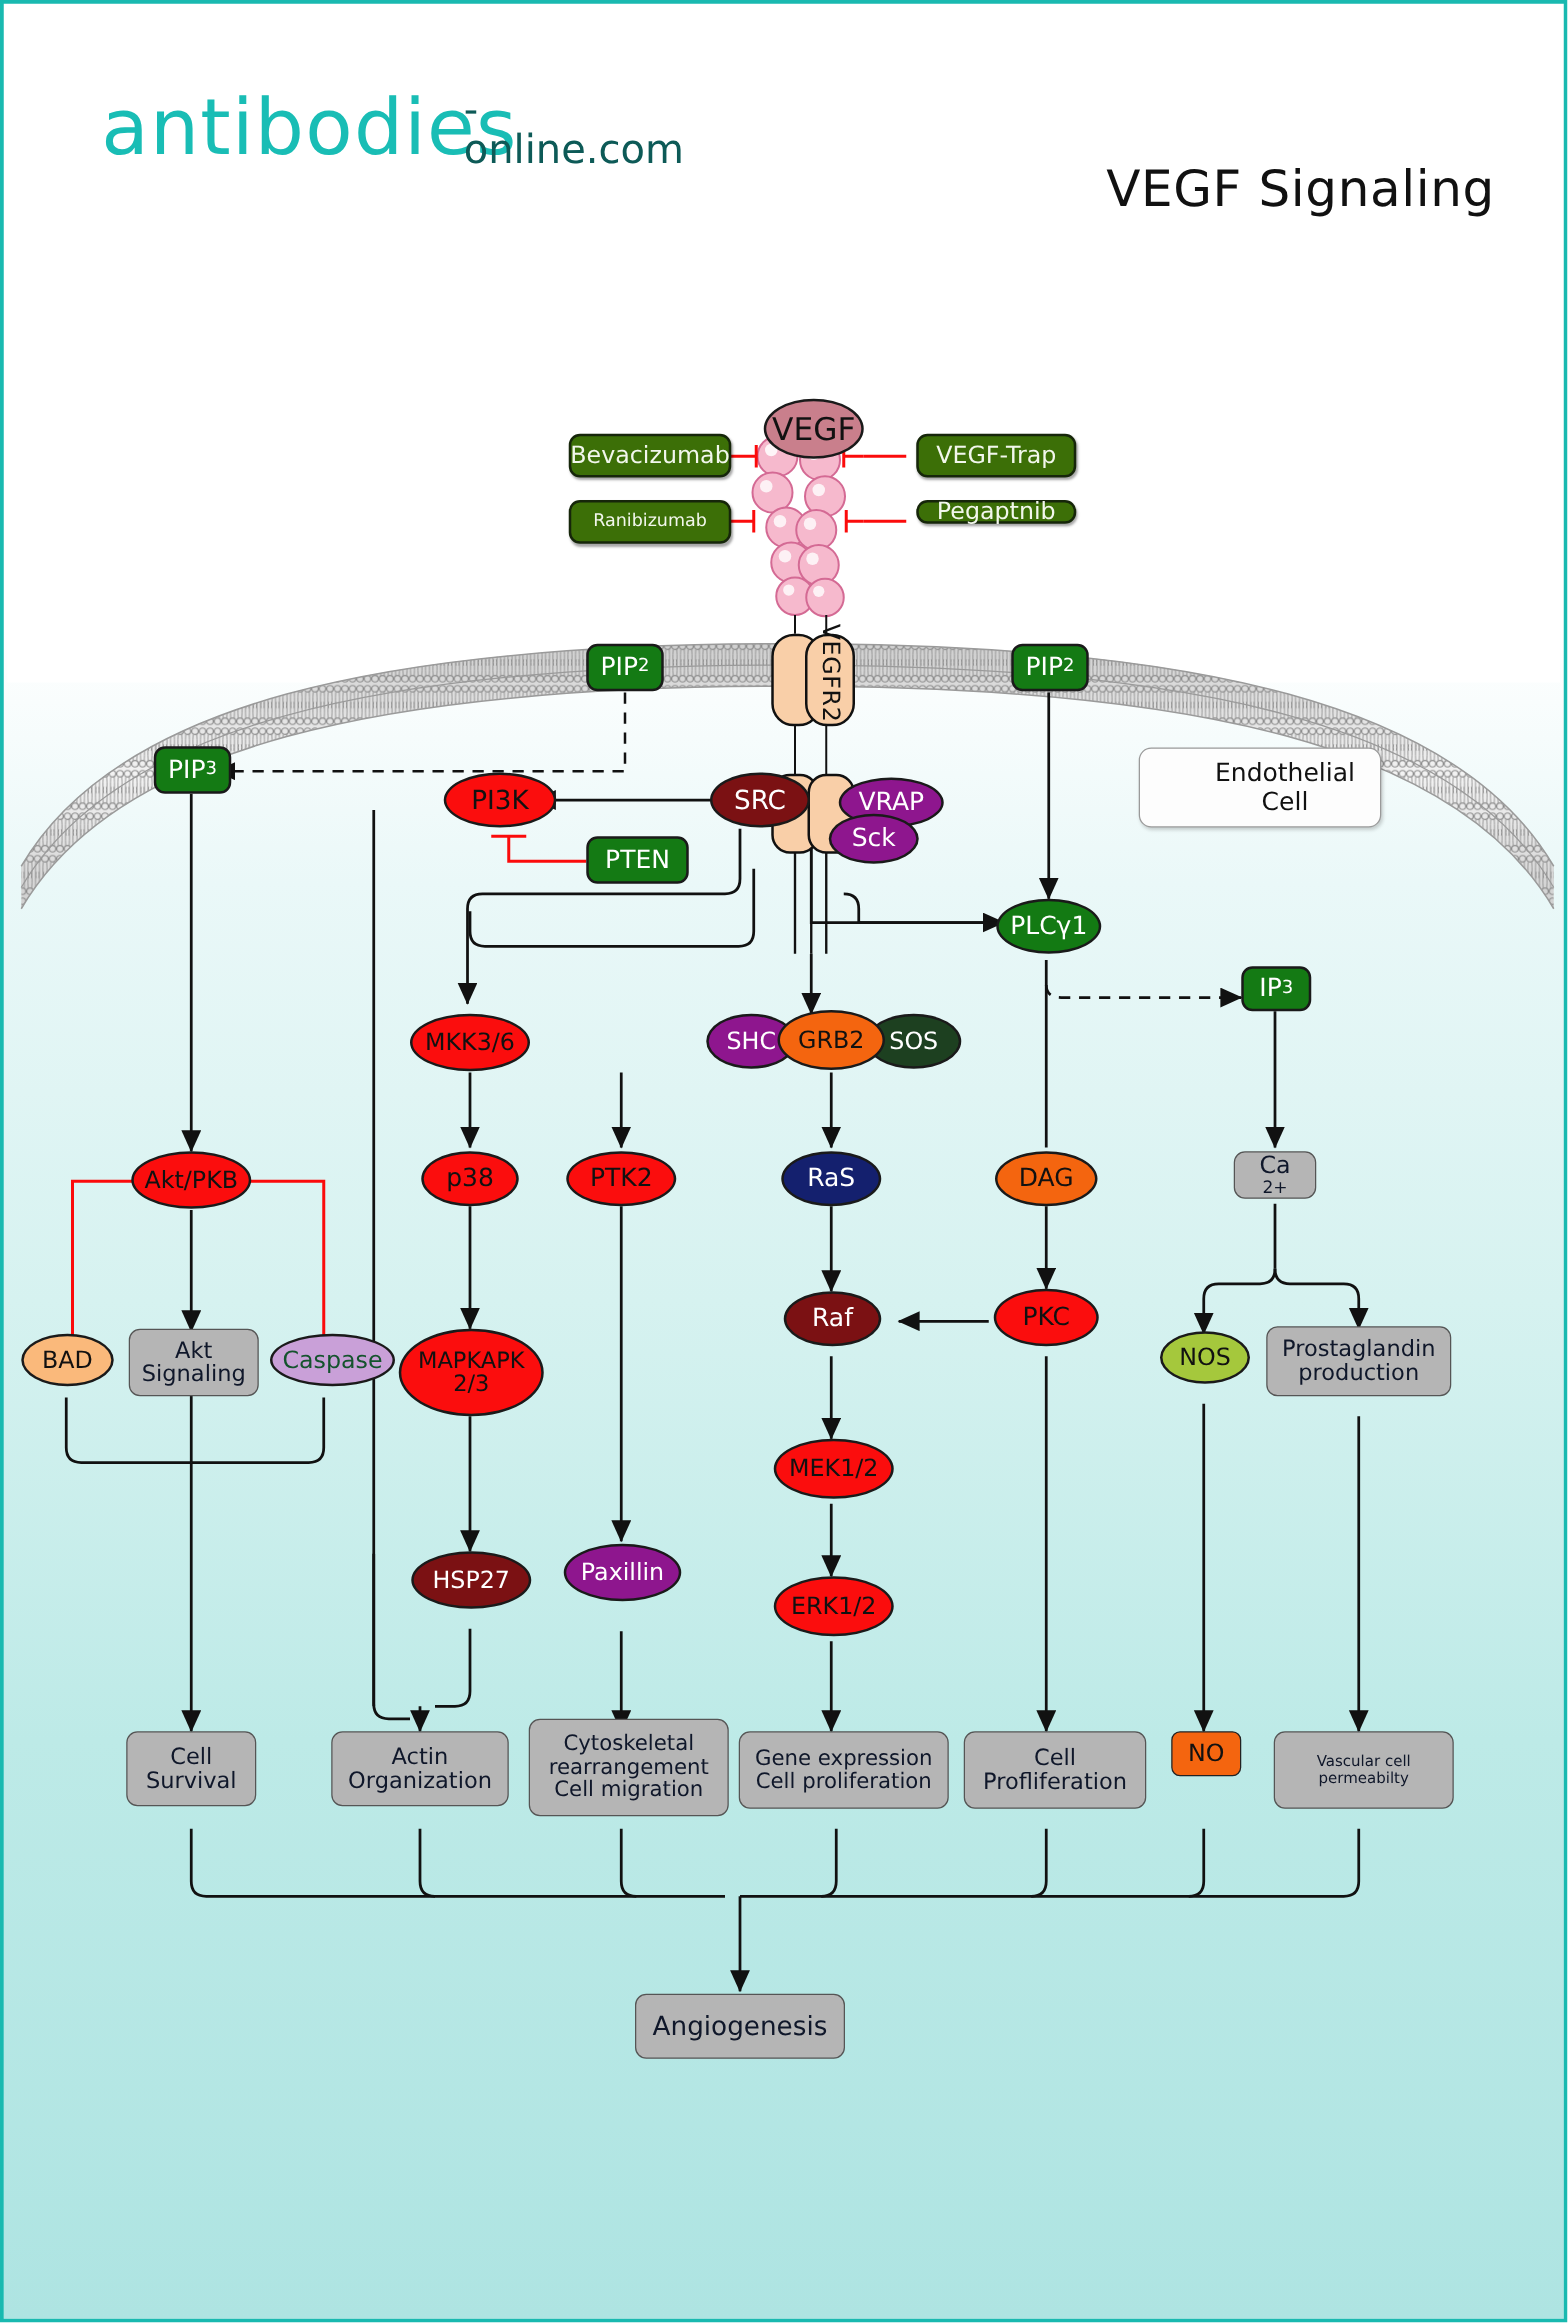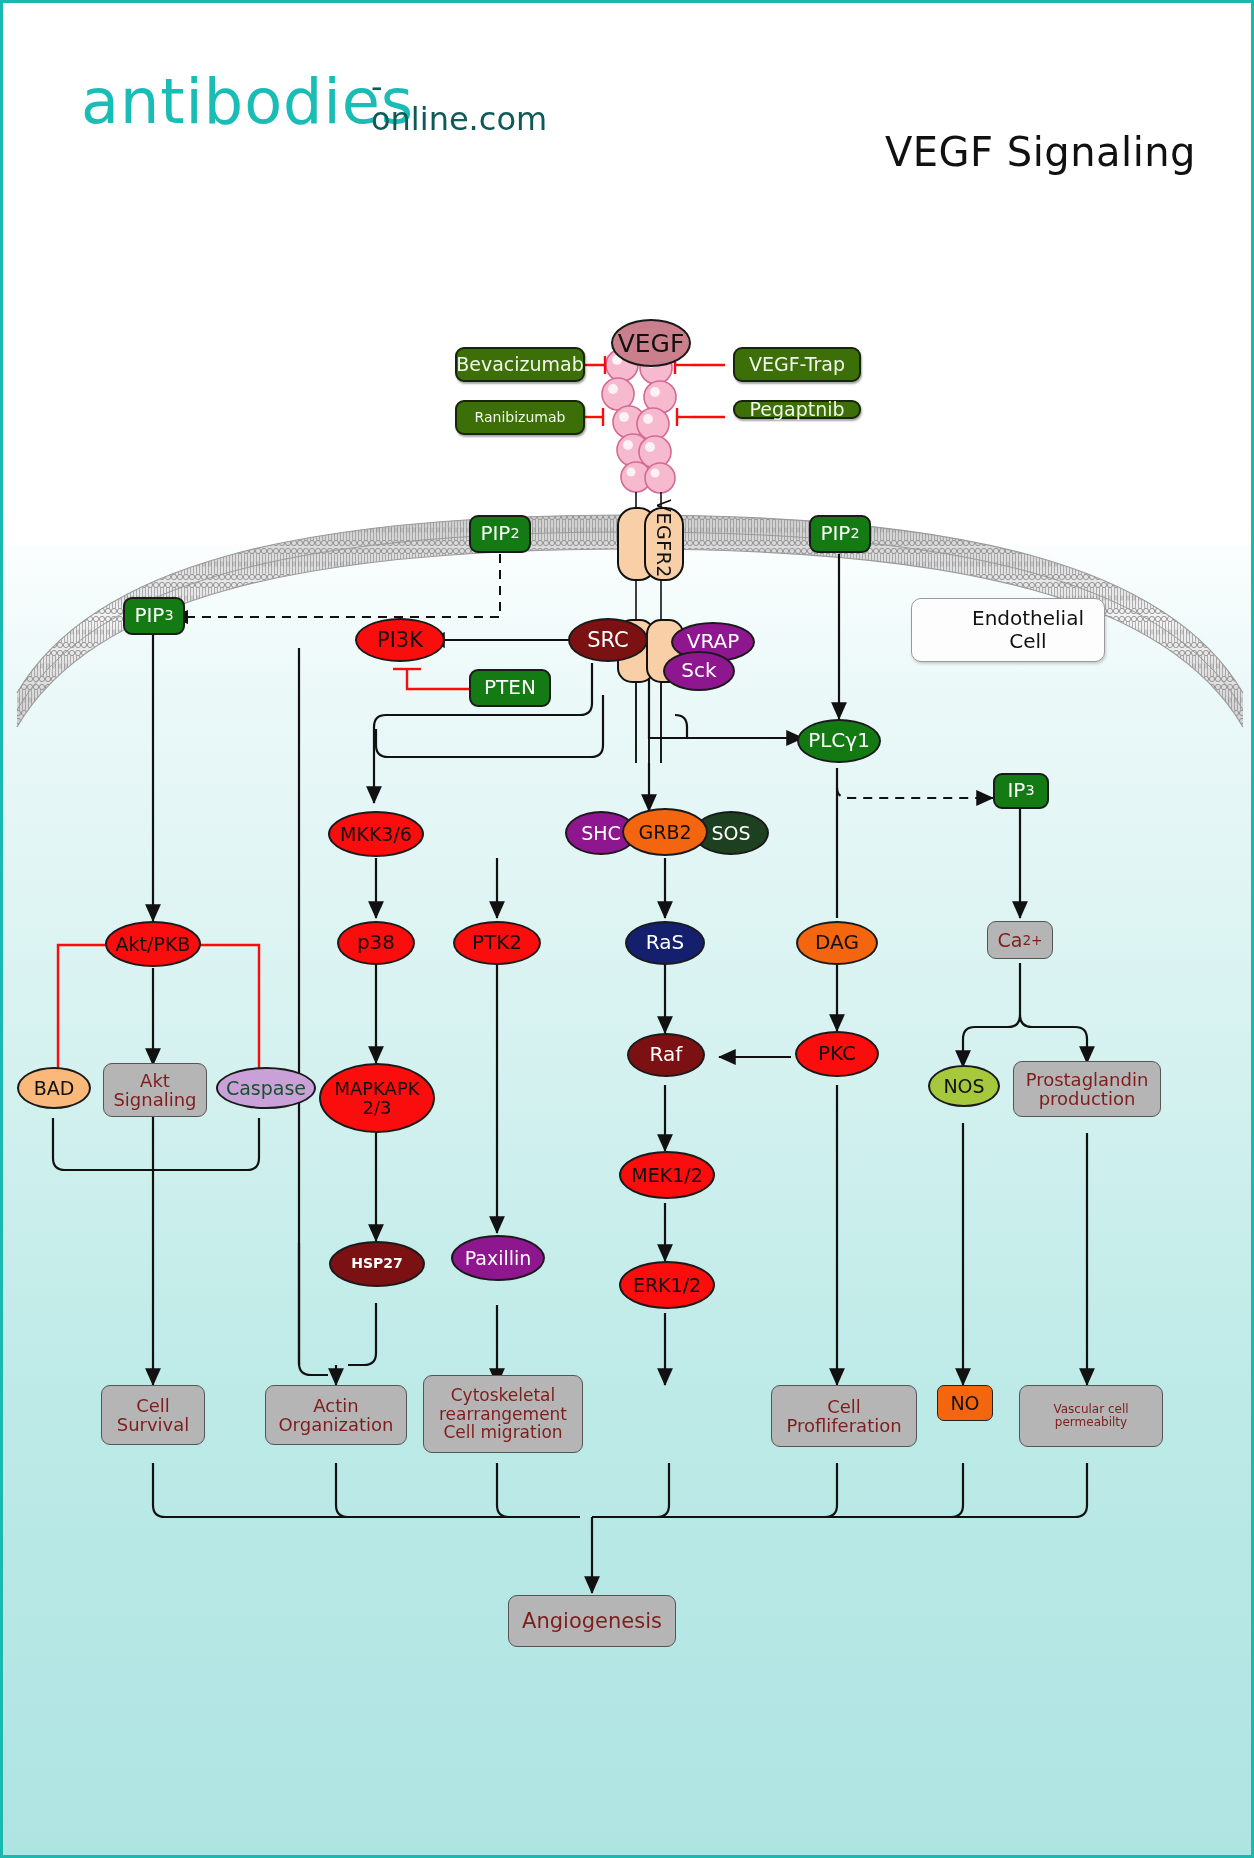--- a/index.html
+++ b/index.html
@@ -48,21 +48,21 @@
     position:absolute;
     display:flex;align-items:center;justify-content:center;
     text-align:center;
     box-sizing:border-box;
     line-height:1.08;
     white-space:pre-line;
   }
   .ell{border-radius:50%;border:2px solid #1a1a1a;}
   .rbox{border-radius:9px;border:2px solid #1a1a1a;}
   .grayboxe{
-    background:#b5b5b5;border:1.5px solid #555;border-radius:9px;color:#7f1d1d;
+    background:#b5b5b5;border:1.5px solid #555;border-radius:9px;color:#0f172a;flex-direction:column;
   }
   .drug{
     background:#3c6f07;border:2px solid #16260a;border-radius:9px;color:#f2f7ec;
     box-shadow:1px 2px 2px rgba(0,0,0,.35);
   }
   .redell{background:#fb0d0d;color:#111;}
   .darkredell{background:#7b1113;color:#ffffff;}
   .purpell{background:#8e168e;color:#ffffff;}
   .greenell{background:#137a13;color:#ffffff;}
   .dkgreenell{background:#1d4020;color:#ffffff;}
@@ -378,32 +378,34 @@
   <div class="node ell redell" style="left:316px;top:1060px;width:116px;height:70px;font-size:18px;">MAPKAPK
 2/3</div>
   <div class="node ell darkredell" style="left:624px;top:1030px;width:78px;height:44px;font-size:20px;">Raf</div>
   <div class="node ell redell" style="left:792px;top:1028px;width:84px;height:46px;font-size:20px;">PKC</div>
   <div class="node ell limeell" style="left:925px;top:1062px;width:72px;height:42px;font-size:19px;">NOS</div>
   <div class="node rbox grayboxe" style="left:1010px;top:1058px;width:148px;height:56px;font-size:18px;">Prostaglandin
 production</div>
 
   <div class="node ell redell" style="left:616px;top:1148px;width:96px;height:48px;font-size:19px;">MEK1/2</div>
 
-  <div class="node ell darkredell" style="left:326px;top:1238px;width:96px;height:46px;font-size:14px;font-weight:bold;">HSP27</div>
+  <div class="node ell darkredell" style="left:326px;top:1238px;width:96px;height:46px;font-size:19px;">HSP27</div>
   <div class="node ell purpell" style="left:448px;top:1232px;width:94px;height:46px;font-size:19px;">Paxillin</div>
   <div class="node ell redell" style="left:616px;top:1258px;width:96px;height:48px;font-size:19px;">ERK1/2</div>
 
   <div class="node rbox orangebox" style="left:934px;top:1382px;width:56px;height:36px;font-size:19px;">NO</div>
 
   <div class="node rbox grayboxe" style="left:98px;top:1382px;width:104px;height:60px;font-size:18px;">Cell
 Survival</div>
   <div class="node rbox grayboxe" style="left:262px;top:1382px;width:142px;height:60px;font-size:18px;">Actin
 Organization</div>
   <div class="node rbox grayboxe" style="left:420px;top:1372px;width:160px;height:78px;font-size:17px;">Cytoskeletal
 rearrangement
 Cell migration</div>
+  <div class="node rbox grayboxe" style="left:588px;top:1382px;width:168px;height:62px;font-size:17px;">Gene expression
+Cell proliferation</div>
   <div class="node rbox grayboxe" style="left:768px;top:1382px;width:146px;height:62px;font-size:18px;">Cell
 Profliferation</div>
   <div class="node rbox grayboxe" style="left:1016px;top:1382px;width:144px;height:62px;font-size:12px;">Vascular cell
 permeabilty</div>
 
   <div class="node rbox grayboxe" style="left:505px;top:1592px;width:168px;height:52px;font-size:21px;">Angiogenesis</div>
 </div>
 
 </body></html>

